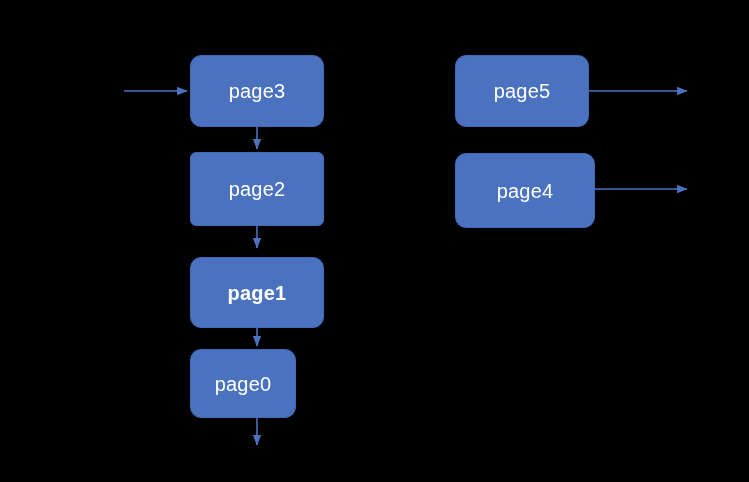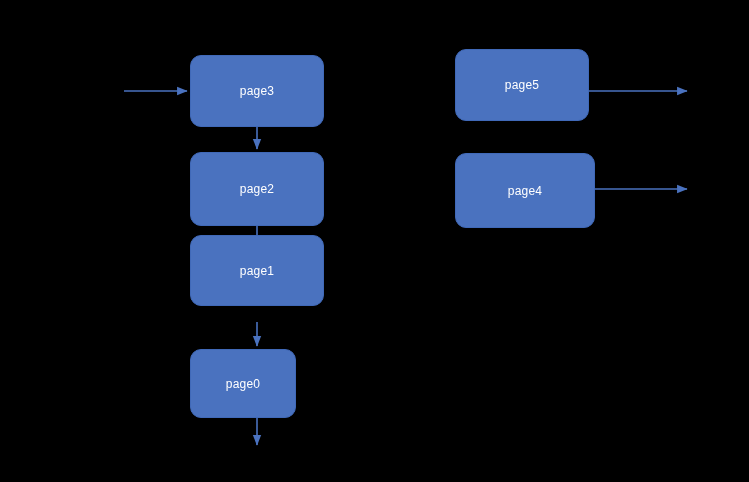--- a/index.html
+++ b/index.html
@@ -31,21 +31,21 @@
     background: #4A72BF;
     border: 1px solid #4069B8;
     border-radius: 11px;
     display: flex;
     align-items: center;
     justify-content: center;
   }
   .node-label {
     color: #FFFFFF;
     font-family: "Liberation Sans", sans-serif;
-    font-size: 12px;
+    font-size: 20px;
     line-height: 1;
     letter-spacing: 0.2px;
     white-space: nowrap;
     -webkit-font-smoothing: antialiased;
   }
 </style>
 </head>
 <body>
 
 <div id="canvas">
@@ -69,33 +69,33 @@
 
     <line x1="589" y1="91" x2="687" y2="91" stroke="#4A72BF" stroke-width="1.6" marker-end="url(#arrowhead)"></line>
 
     <line x1="589" y1="189" x2="687" y2="189" stroke="#4A72BF" stroke-width="1.6" marker-end="url(#arrowhead)"></line>
   </svg>
 
   <div class="node-box" style="left:190px; top:55px; width:134px; height:72px;">
     <span class="node-label">page3</span>
   </div>
 
-  <div class="node-box" style="left:190px; top:152px; width:134px; height:74px;">
+  <div class="node-box" style="left:190px; top:152px; width:134px; height:74px;border-radius:6px;">
     <span class="node-label">page2</span>
   </div>
 
-  <div class="node-box" style="left:190px; top:235px; width:134px; height:71px;">
+  <div class="node-box" style="left:190px; top:257px; width:134px; height:71px;font-weight:bold;">
     <span class="node-label">page1</span>
   </div>
 
   <div class="node-box" style="left:190px; top:349px; width:106px; height:69px;">
     <span class="node-label">page0</span>
   </div>
 
-  <div class="node-box" style="left:455px; top:49px; width:134px; height:72px;">
+  <div class="node-box" style="left:455px; top:55px; width:134px; height:72px;">
     <span class="node-label">page5</span>
   </div>
 
   <div class="node-box" style="left:455px; top:153px; width:140px; height:75px;">
     <span class="node-label">page4</span>
   </div>
 
 </div>
 
 </body></html>

